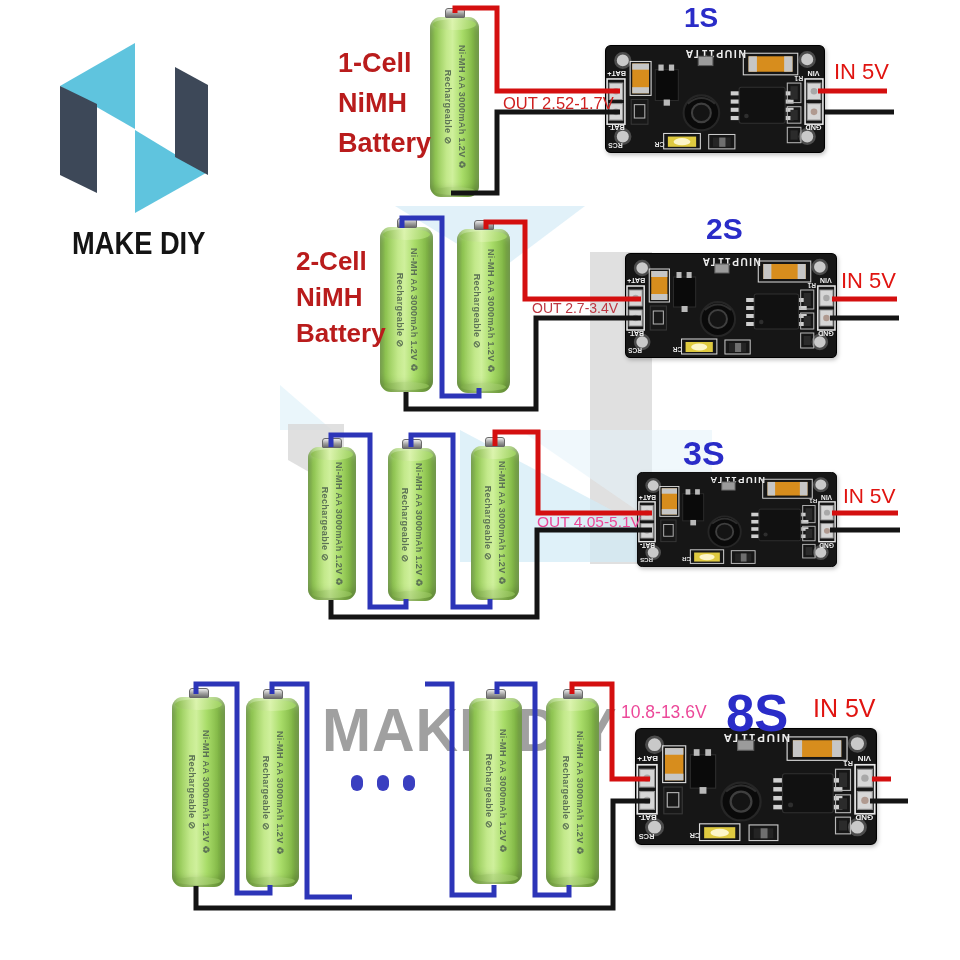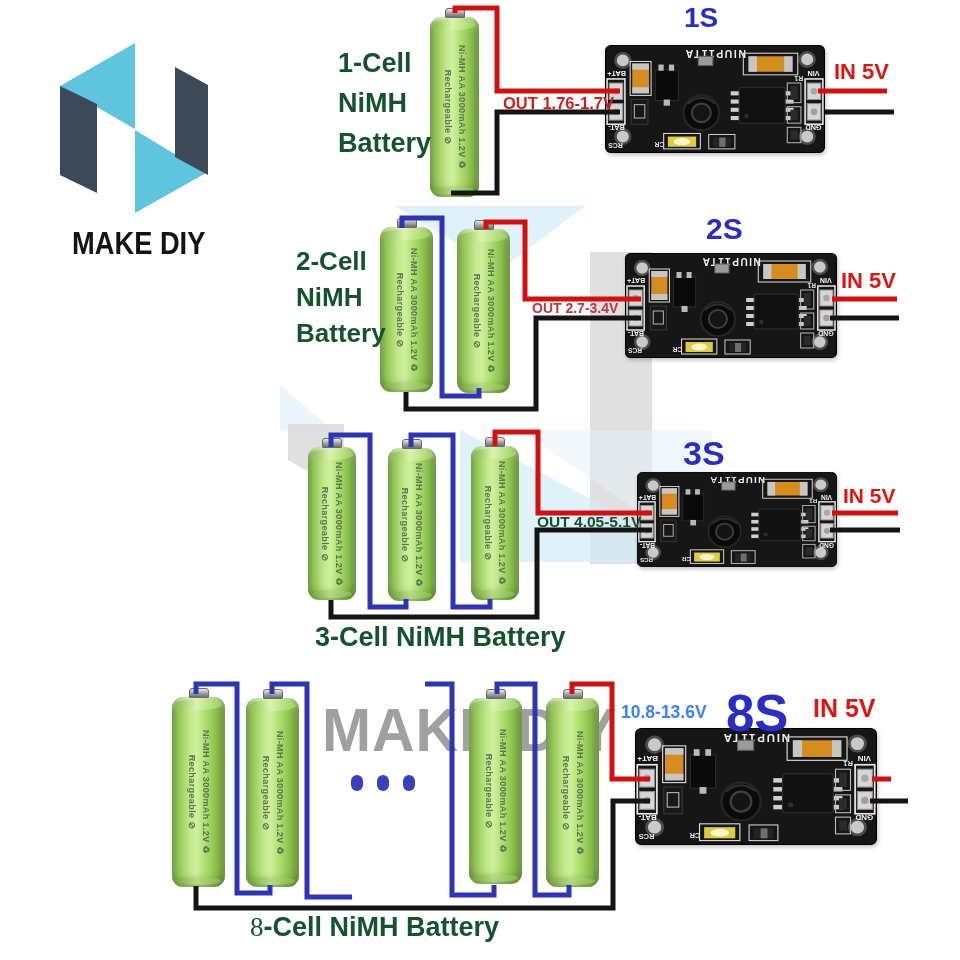--- a/index.html
+++ b/index.html
@@ -25,22 +25,22 @@
      border-radius:3px 3px 1px 1px;background:linear-gradient(#ececec,#a0a0a0 55%,#6f6f6f);
      border:1px solid #6a6a6a;box-sizing:border-box;}
   .btxt{position:absolute;left:50%;top:50%;width:170px;transform:translate(-50%,-50%) rotate(90deg);
      text-align:center;font-size:9px;font-weight:700;line-height:14px;letter-spacing:.4px;
      color:#5d7355;white-space:nowrap;}
   .btxt span{display:block;}
   
   .module{position:absolute;z-index:3;filter:drop-shadow(1px 2px 2px rgba(0,0,0,.25));}
   
   .heading{position:absolute;z-index:5;color:#2a2cc8;font-weight:700;white-space:nowrap;}
-  .blue-label{position:absolute;z-index:5;color:#14532d;font-weight:700;white-space:nowrap;}
-  .red-label{position:absolute;z-index:5;font-weight:700;white-space:nowrap;}
+  .blue-label{position:absolute;z-index:5;color:#b91c1c;font-weight:700;white-space:nowrap;}
+  .red-label{position:absolute;z-index:5;font-weight:400;white-space:nowrap;}
   .lbl-8cell::first-letter{font-family:"Liberation Serif",serif;font-weight:400;}
   
   #logo-mark{position:absolute;left:58px;top:40px;z-index:5;}
   #logo-text{position:absolute;left:72px;top:226px;z-index:5;font-size:31px;font-weight:900;
      color:#141414;letter-spacing:0;transform:scaleX(.88);transform-origin:left top;white-space:nowrap;}
   
   .dots{position:absolute;left:351px;top:775px;z-index:3;display:flex;gap:14px;}
   .dot{width:12px;height:16px;border-radius:6px;background:#3a3fc0;}
 </style>
 </head>
@@ -260,33 +260,31 @@
       <polyline points="272,694 272,684 307,684 307,897 352,897"></polyline>
       <polyline points="425,684 452,684 452,895 494,895 494,885"></polyline>
       <polyline points="497,694 497,684 535,684 535,895 569,895 569,885"></polyline>
     </g>
   </svg>
 
   <div class="blue-label" style="left:338px;top:48px;font-size:27px">1-Cell</div>
   <div class="blue-label" style="left:338px;top:88px;font-size:27px">NiMH</div>
   <div class="blue-label" style="left:338px;top:128px;font-size:27px">Battery</div>
   <div class="heading" style="left:684px;top:2px;font-size:28px">1S</div>
-  <div class="red-label" style="left:503px;top:94px;font-size:16.5px;color:#cf2020">OUT 1.76-1.7V</div>
+  <div class="red-label" style="left:503px;top:94px;font-size:16.5px;color:#cf2020">OUT 2.52-1.7V</div>
   <div class="red-label" style="left:834px;top:59px;font-size:22px;color:#e01410">IN 5V</div>
 
   <div class="blue-label" style="left:296px;top:246px;font-size:26px">2-Cell</div>
   <div class="blue-label" style="left:296px;top:282px;font-size:26px">NiMH</div>
   <div class="blue-label" style="left:296px;top:318px;font-size:26px">Battery</div>
   <div class="heading" style="left:706px;top:212px;font-size:30px">2S</div>
   <div class="red-label" style="left:532px;top:300px;font-size:14px;color:#bd3742">OUT 2.7-3.4V</div>
   <div class="red-label" style="left:841px;top:268px;font-size:22px;color:#e01410">IN 5V</div>
 
-  <div class="blue-label" style="left:315px;top:622px;font-size:27px">3-Cell NiMH Battery</div>
   <div class="heading" style="left:683px;top:434px;font-size:34px">3S</div>
-  <div class="red-label" style="left:537px;top:513px;font-size:15.5px;color:#14532d">OUT 4.05-5.1V</div>
+  <div class="red-label" style="left:537px;top:513px;font-size:15.5px;color:#ec4899">OUT 4.05-5.1V</div>
   <div class="red-label" style="left:843px;top:484px;font-size:21px;color:#e01410">IN 5V</div>
 
-  <div class="blue-label lbl-8cell" style="left:250px;top:912px;font-size:27px">8-Cell NiMH Battery</div>
   <div class="heading" style="left:726px;top:684px;font-size:51px">8S</div>
-  <div class="red-label" style="left:621px;top:702px;font-size:17.5px;color:#3b82f6">10.8-13.6V</div>
+  <div class="red-label" style="left:621px;top:702px;font-size:17.5px;color:#ec4899">10.8-13.6V</div>
   <div class="red-label" style="left:813px;top:694px;font-size:25px;color:#e01410">IN 5V</div>
 
 </div>
 
 </body></html>

